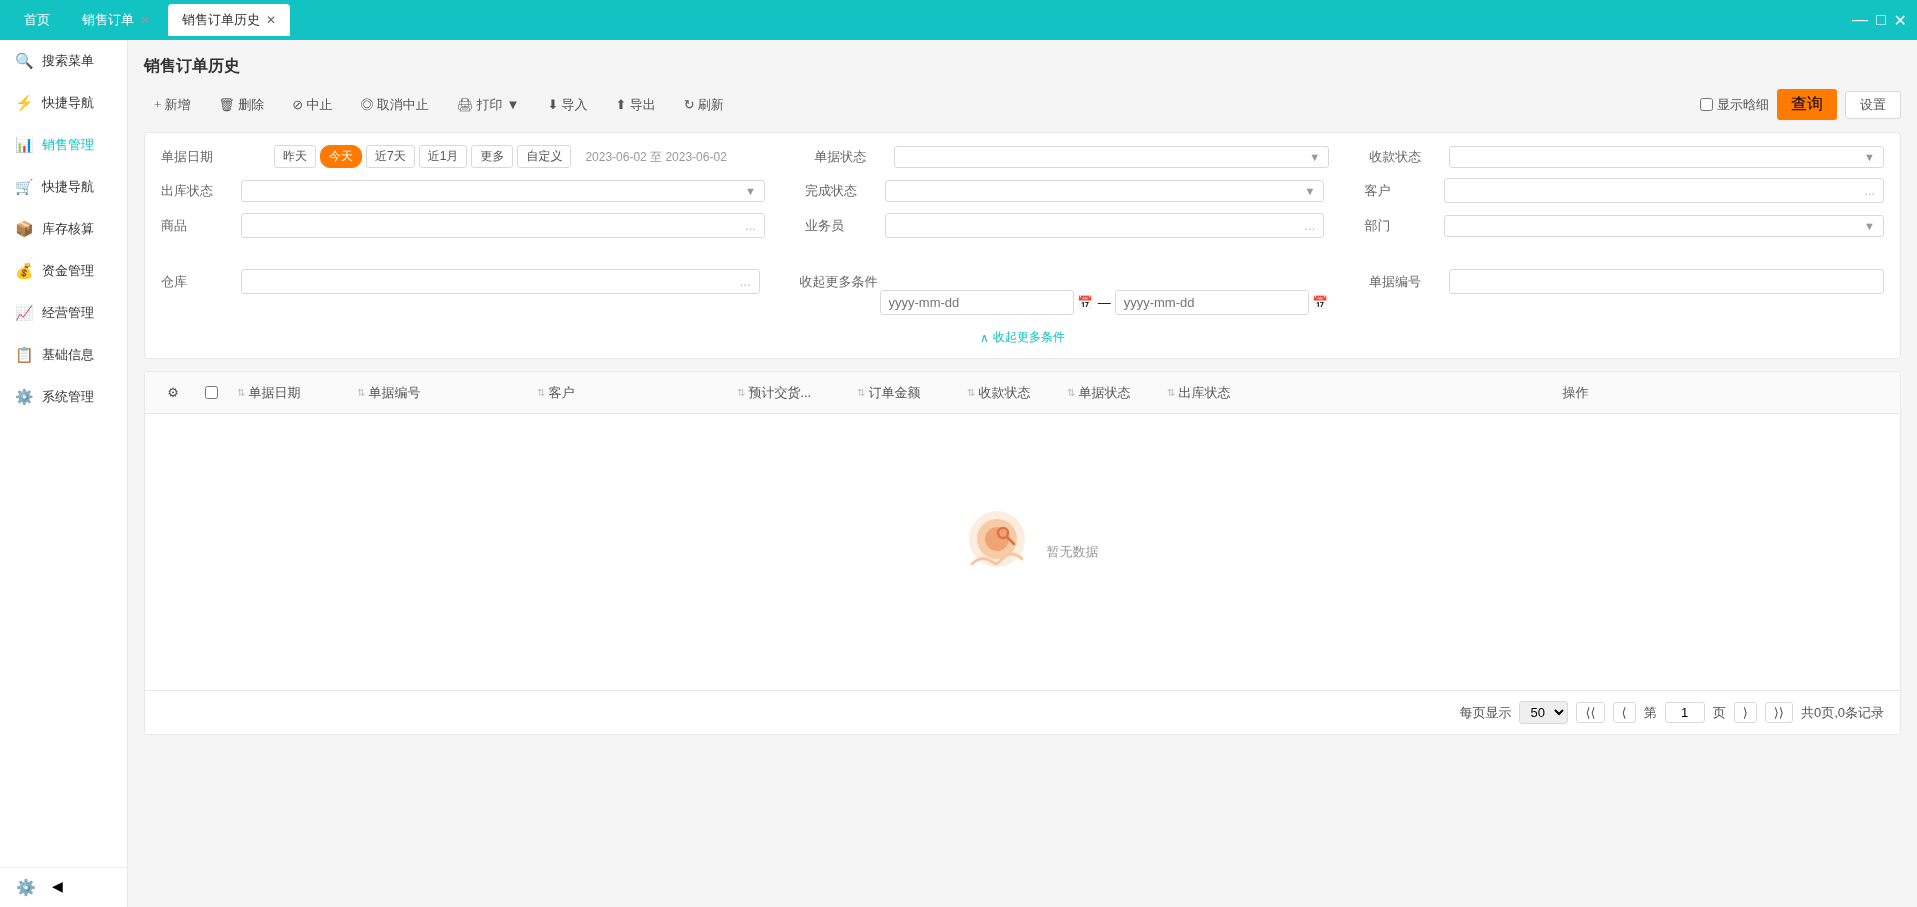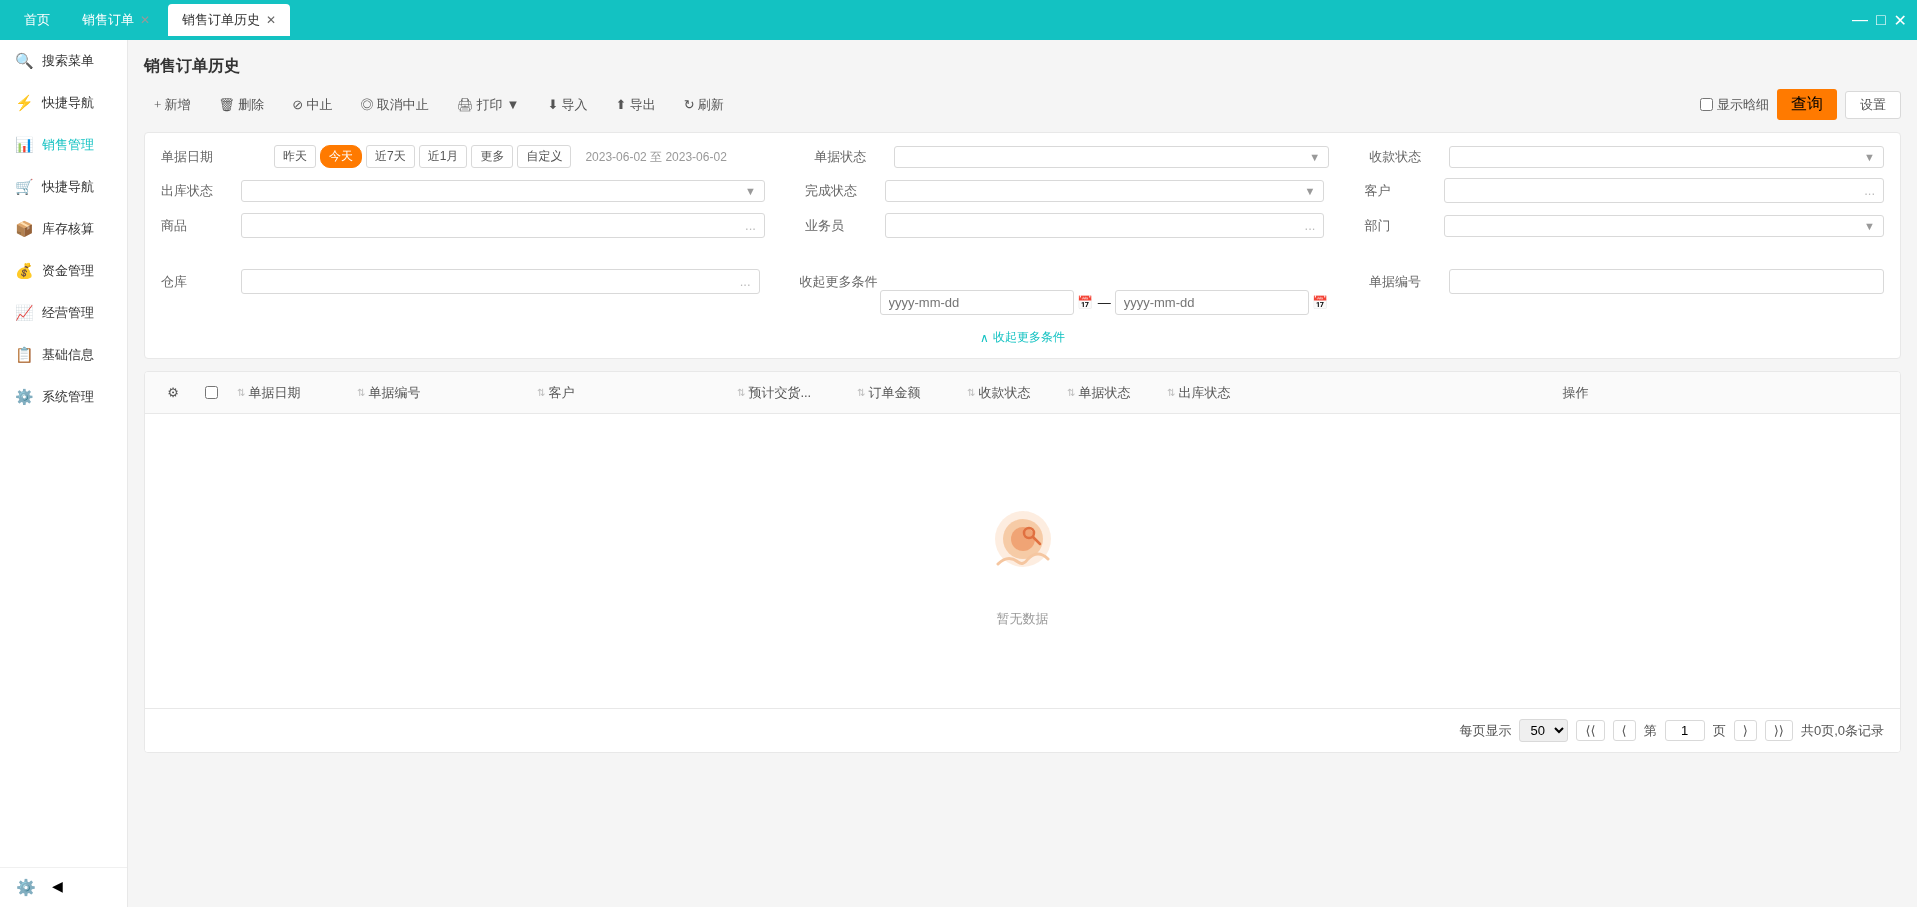--- a/index.html
+++ b/index.html
@@ -274,21 +274,21 @@
     .col-delivery { width: 120px; }
     .col-amount { width: 110px; }
     .col-pay-status { width: 100px; }
     .col-bill-status { width: 100px; }
     .col-out-status { width: 100px; }
     .col-op { flex: 1; display: flex; justify-content: center; }
 
     
     .empty-state {
       display: flex;
-      flex-direction: column;
+      flex-direction: row;
       align-items: center;
       justify-content: center;
       padding: 80px 0;
     }
     .empty-icon {
       width: 100px;
       height: 100px;
       margin-bottom: 16px;
     }
     .empty-text {

